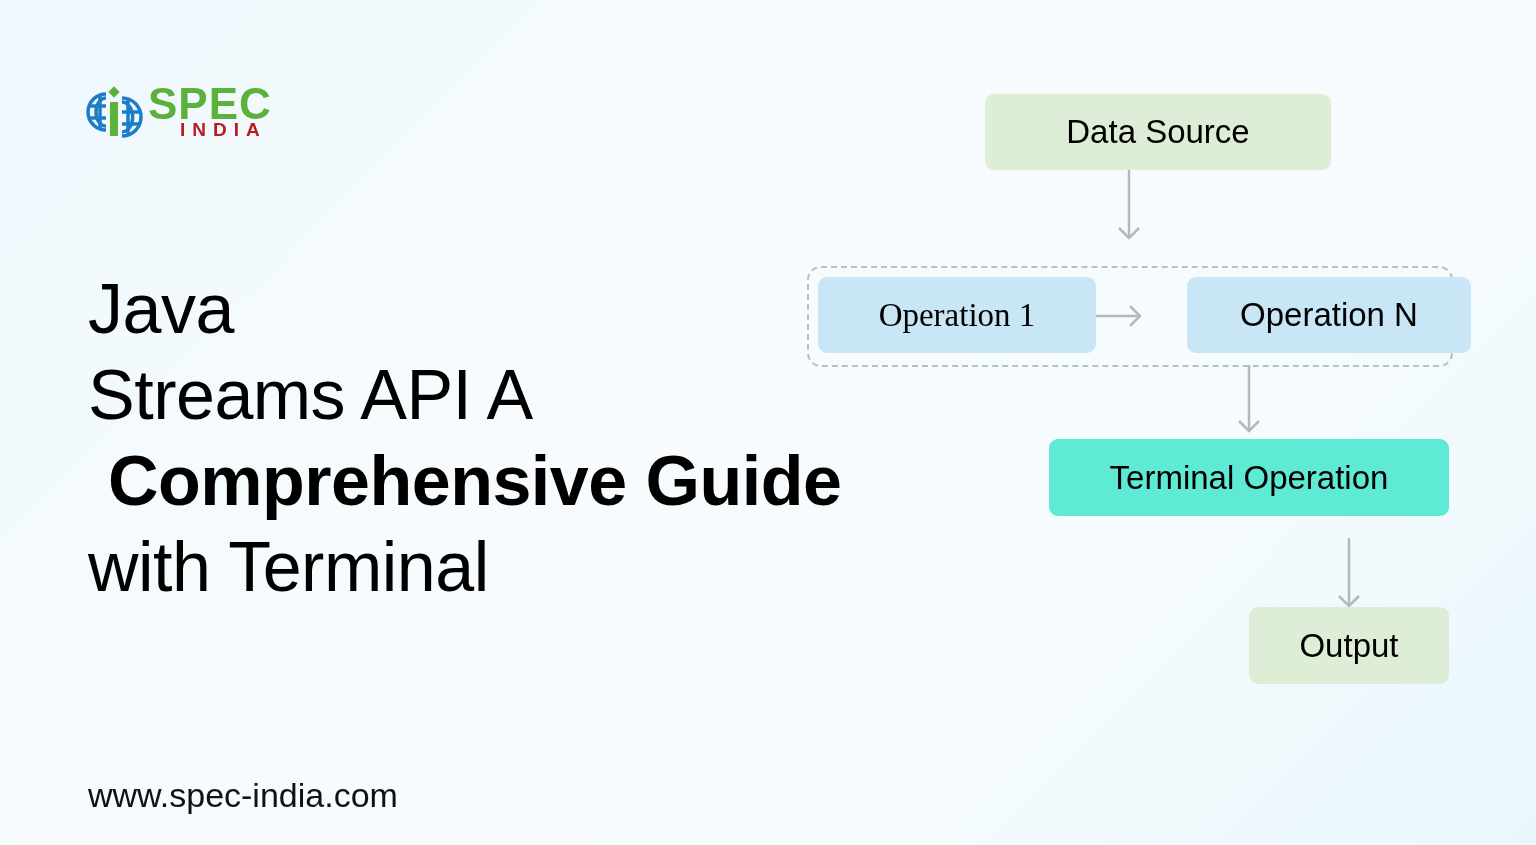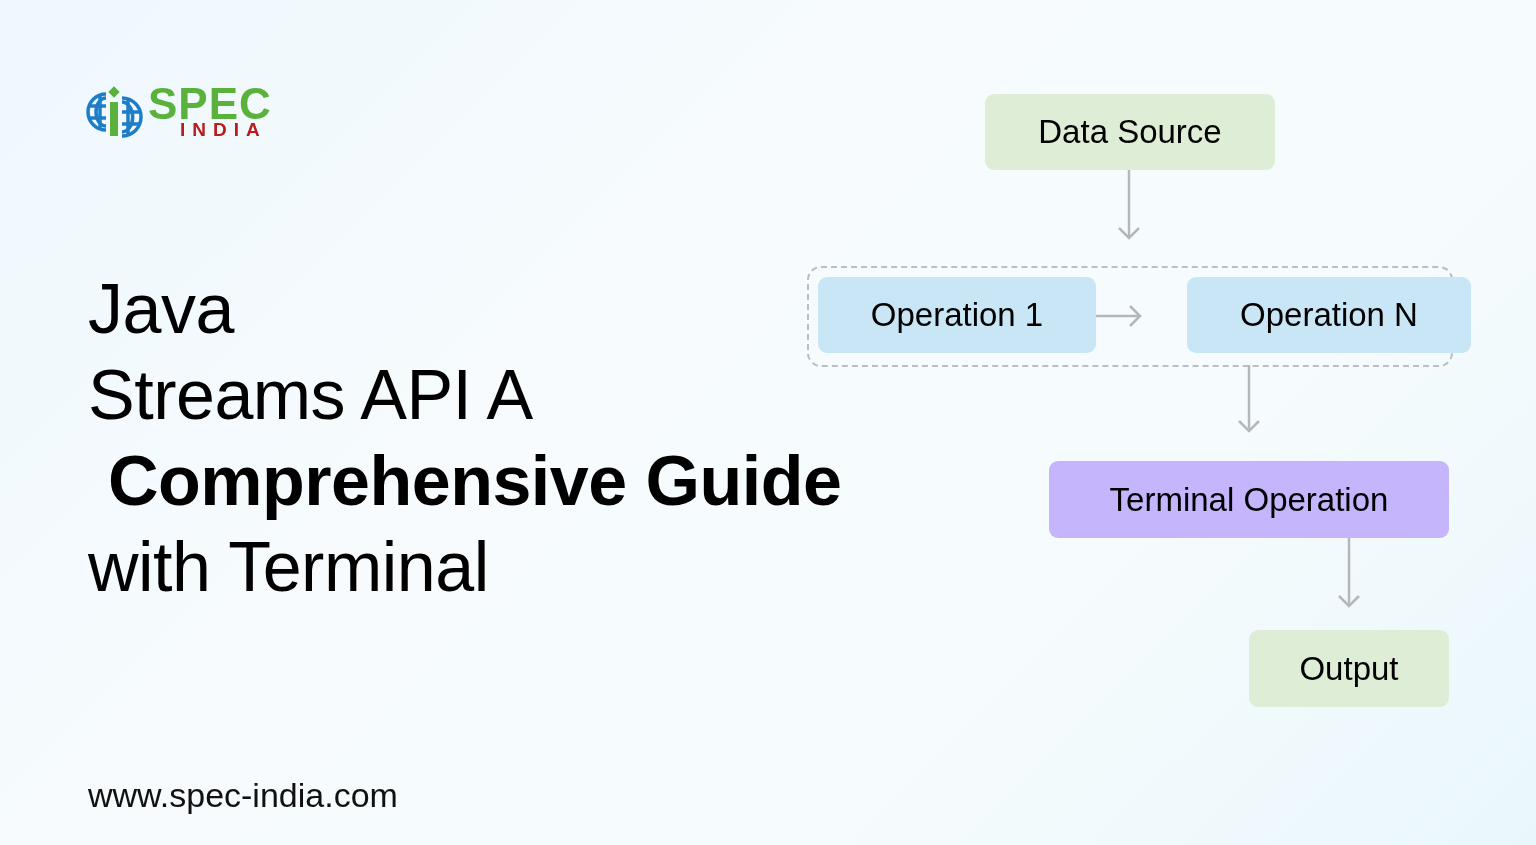--- a/index.html
+++ b/index.html
@@ -56,54 +56,54 @@
 <div class="title">
   <span class="line">Java</span>
   <span class="line">Streams API A</span>
   <span class="line bold">Comprehensive Guide</span>
   <span class="line">with Terminal</span>
 </div>
 
 <div class="url">www.spec-india.com</div>
 
 <div>
-  <div class="box" style="left:985px;top:94px;width:290px;height:76px;background:#deeed6;">
+  <div class="box" style="left:985px;top:94px;width:346px;height:76px;background:#deeed6;">
     <span>Data Source</span>
   </div>
 
   <svg class="arrow" style="left:1116px;top:170px;" width="26" height="72">
     <line x1="13" y1="0" x2="13" y2="68" stroke="#b5b8bb" stroke-width="2.5"></line>
     <polyline points="3,58 13,68 23,58" fill="none" stroke="#b5b8bb" stroke-width="2.5"></polyline>
   </svg>
 
   <div class="group" style="left:807px;top:266px;width:642px;height:97px;"></div>
 
-  <div class="box" style="left:818px;top:277px;width:278px;height:76px;background:#c8e6f5;">
+  <div class="box" style="left:818px;top:277px;width:278px;height:76px;background:#c8e6f5;font-family:Liberation Serif, serif;">
     <span>Operation 1</span>
   </div>
 
   <svg class="arrow" style="left:1096px;top:303px;" width="48" height="26">
     <line x1="0" y1="13" x2="44" y2="13" stroke="#b5b8bb" stroke-width="2.5"></line>
     <polyline points="34,3 44,13 34,23" fill="none" stroke="#b5b8bb" stroke-width="2.5"></polyline>
   </svg>
 
   <div class="box" style="left:1155px;top:277px;width:284px;height:76px;background:#c8e6f5;margin-left:32px;">
     <span>Operation N</span>
   </div>
 
   <svg class="arrow" style="left:1236px;top:365px;" width="26" height="70">
     <line x1="13" y1="0" x2="13" y2="66" stroke="#b5b8bb" stroke-width="2.5"></line>
     <polyline points="3,56 13,66 23,56" fill="none" stroke="#b5b8bb" stroke-width="2.5"></polyline>
   </svg>
 
-  <div class="box" style="left:1049px;top:461px;width:400px;height:77px;background:#c4b5fd;">
+  <div class="box" style="left:1049px;top:439px;width:400px;height:77px;background:#5eead4;">
     <span>Terminal Operation</span>
   </div>
 
   <svg class="arrow" style="left:1336px;top:538px;" width="26" height="72">
     <line x1="13" y1="0" x2="13" y2="68" stroke="#b5b8bb" stroke-width="2.5"></line>
     <polyline points="3,58 13,68 23,58" fill="none" stroke="#b5b8bb" stroke-width="2.5"></polyline>
   </svg>
 
-  <div class="box" style="left:1249px;top:630px;width:200px;height:77px;background:#deeed6;">
+  <div class="box" style="left:1249px;top:607px;width:200px;height:77px;background:#deeed6;">
     <span>Output</span>
   </div>
 </div>
 
 </body></html>

